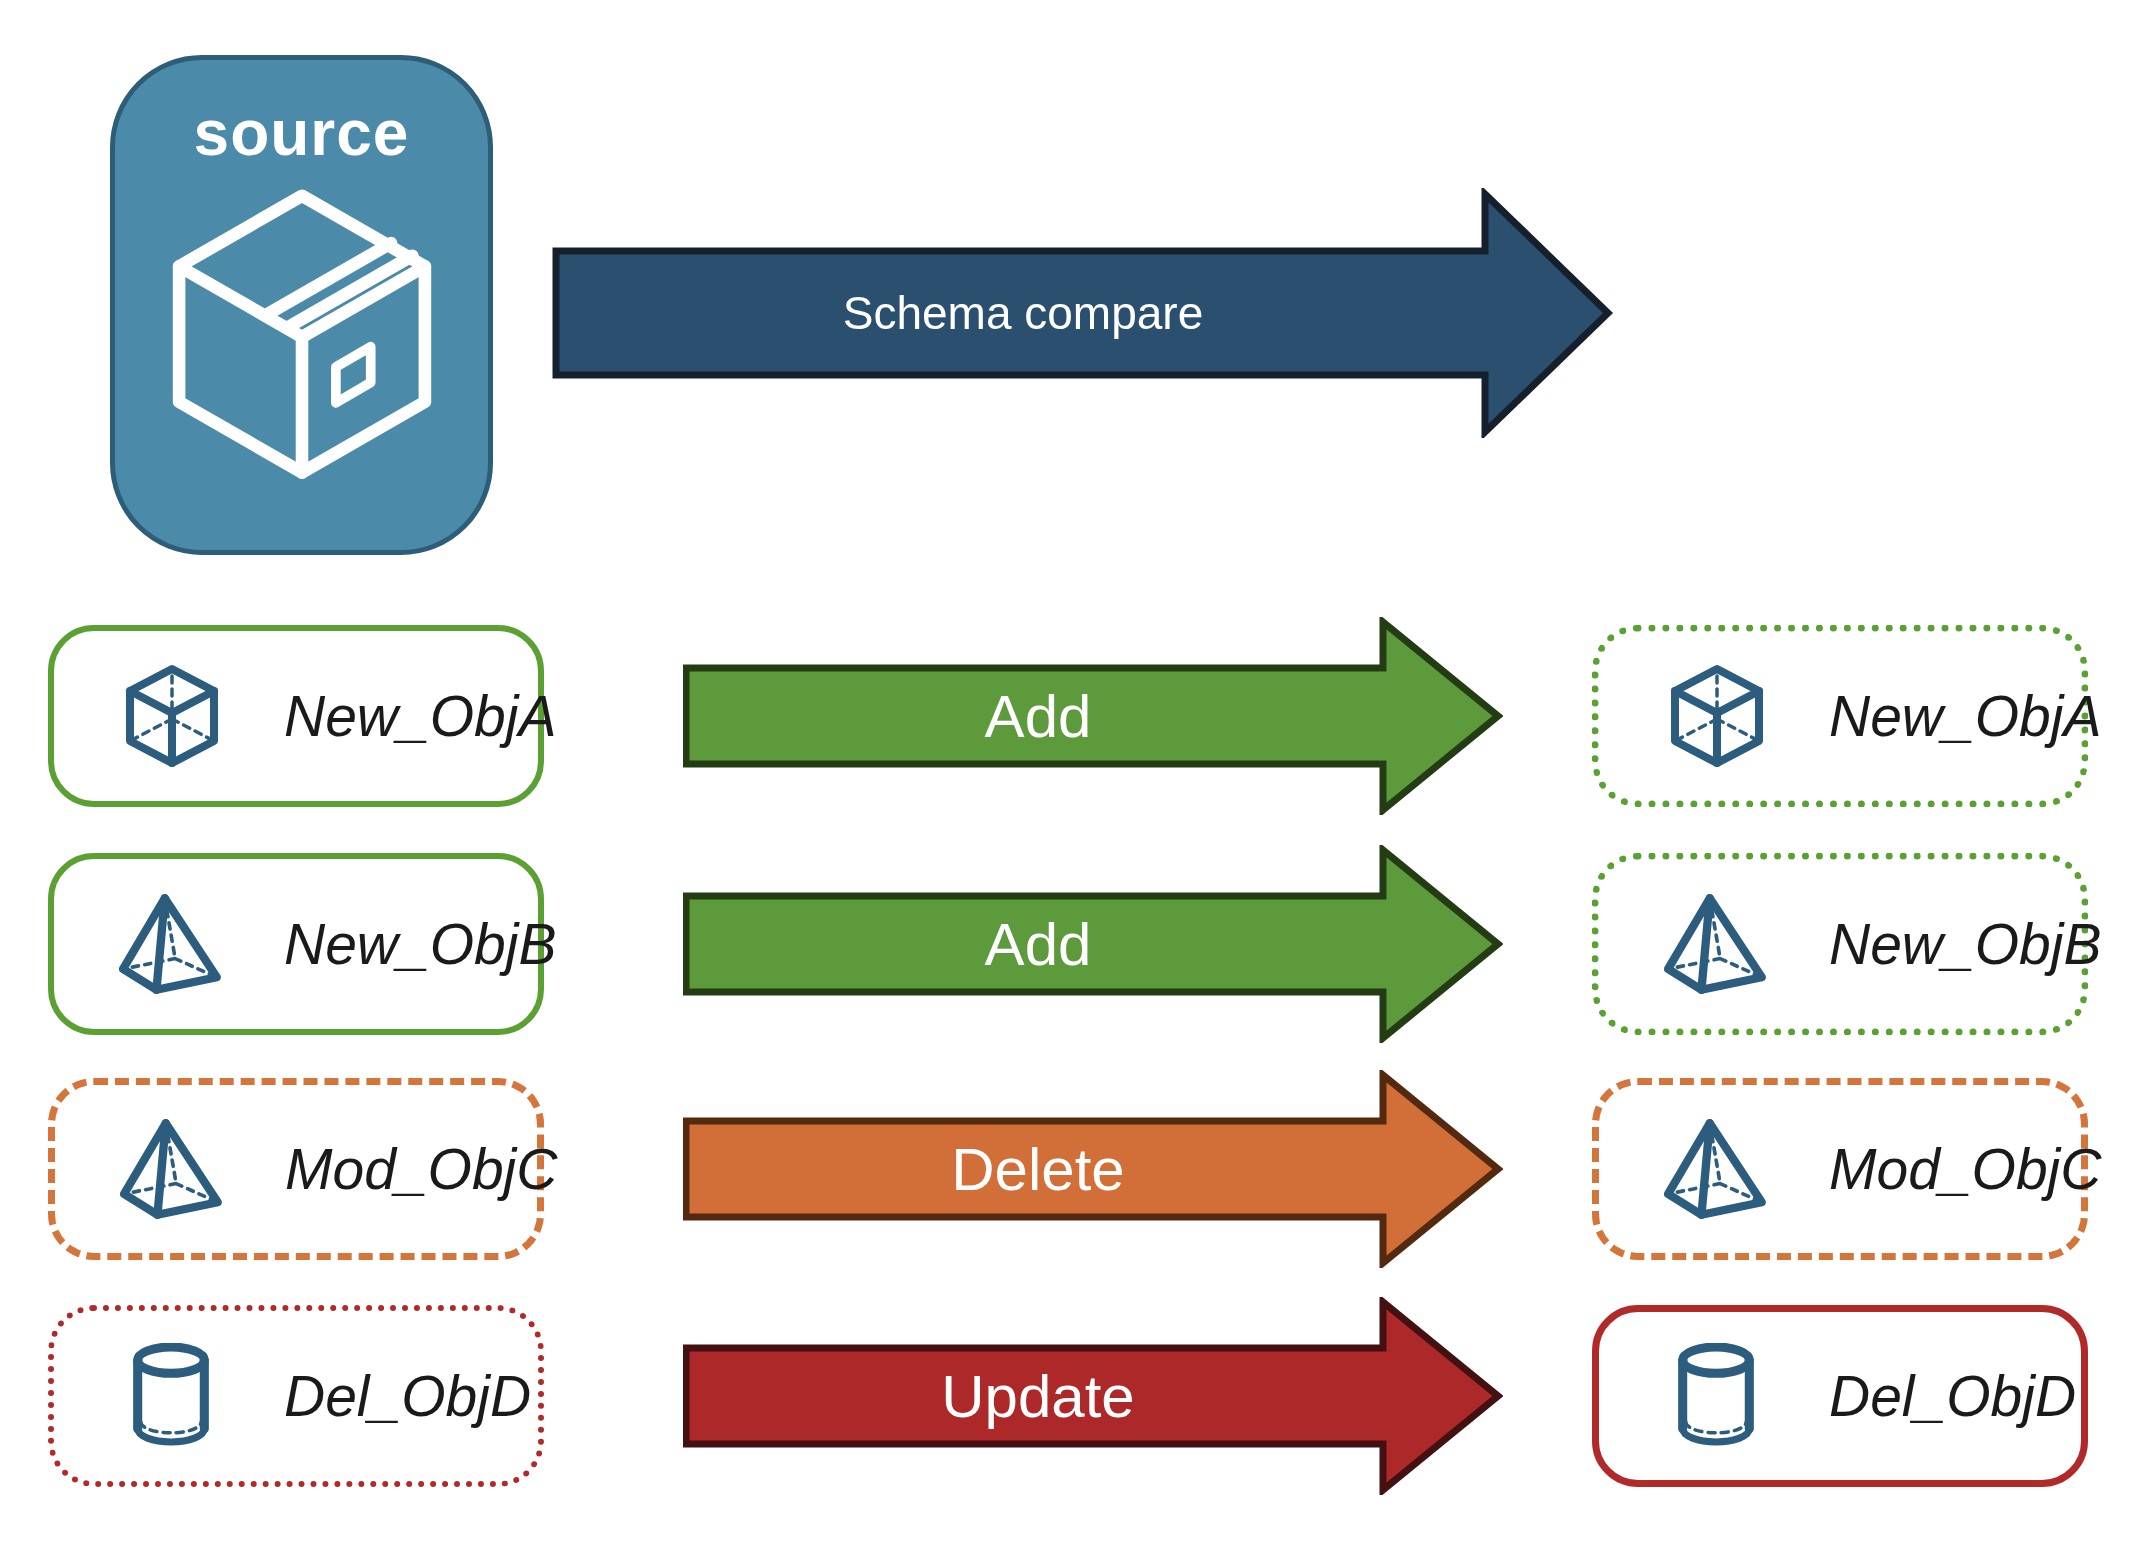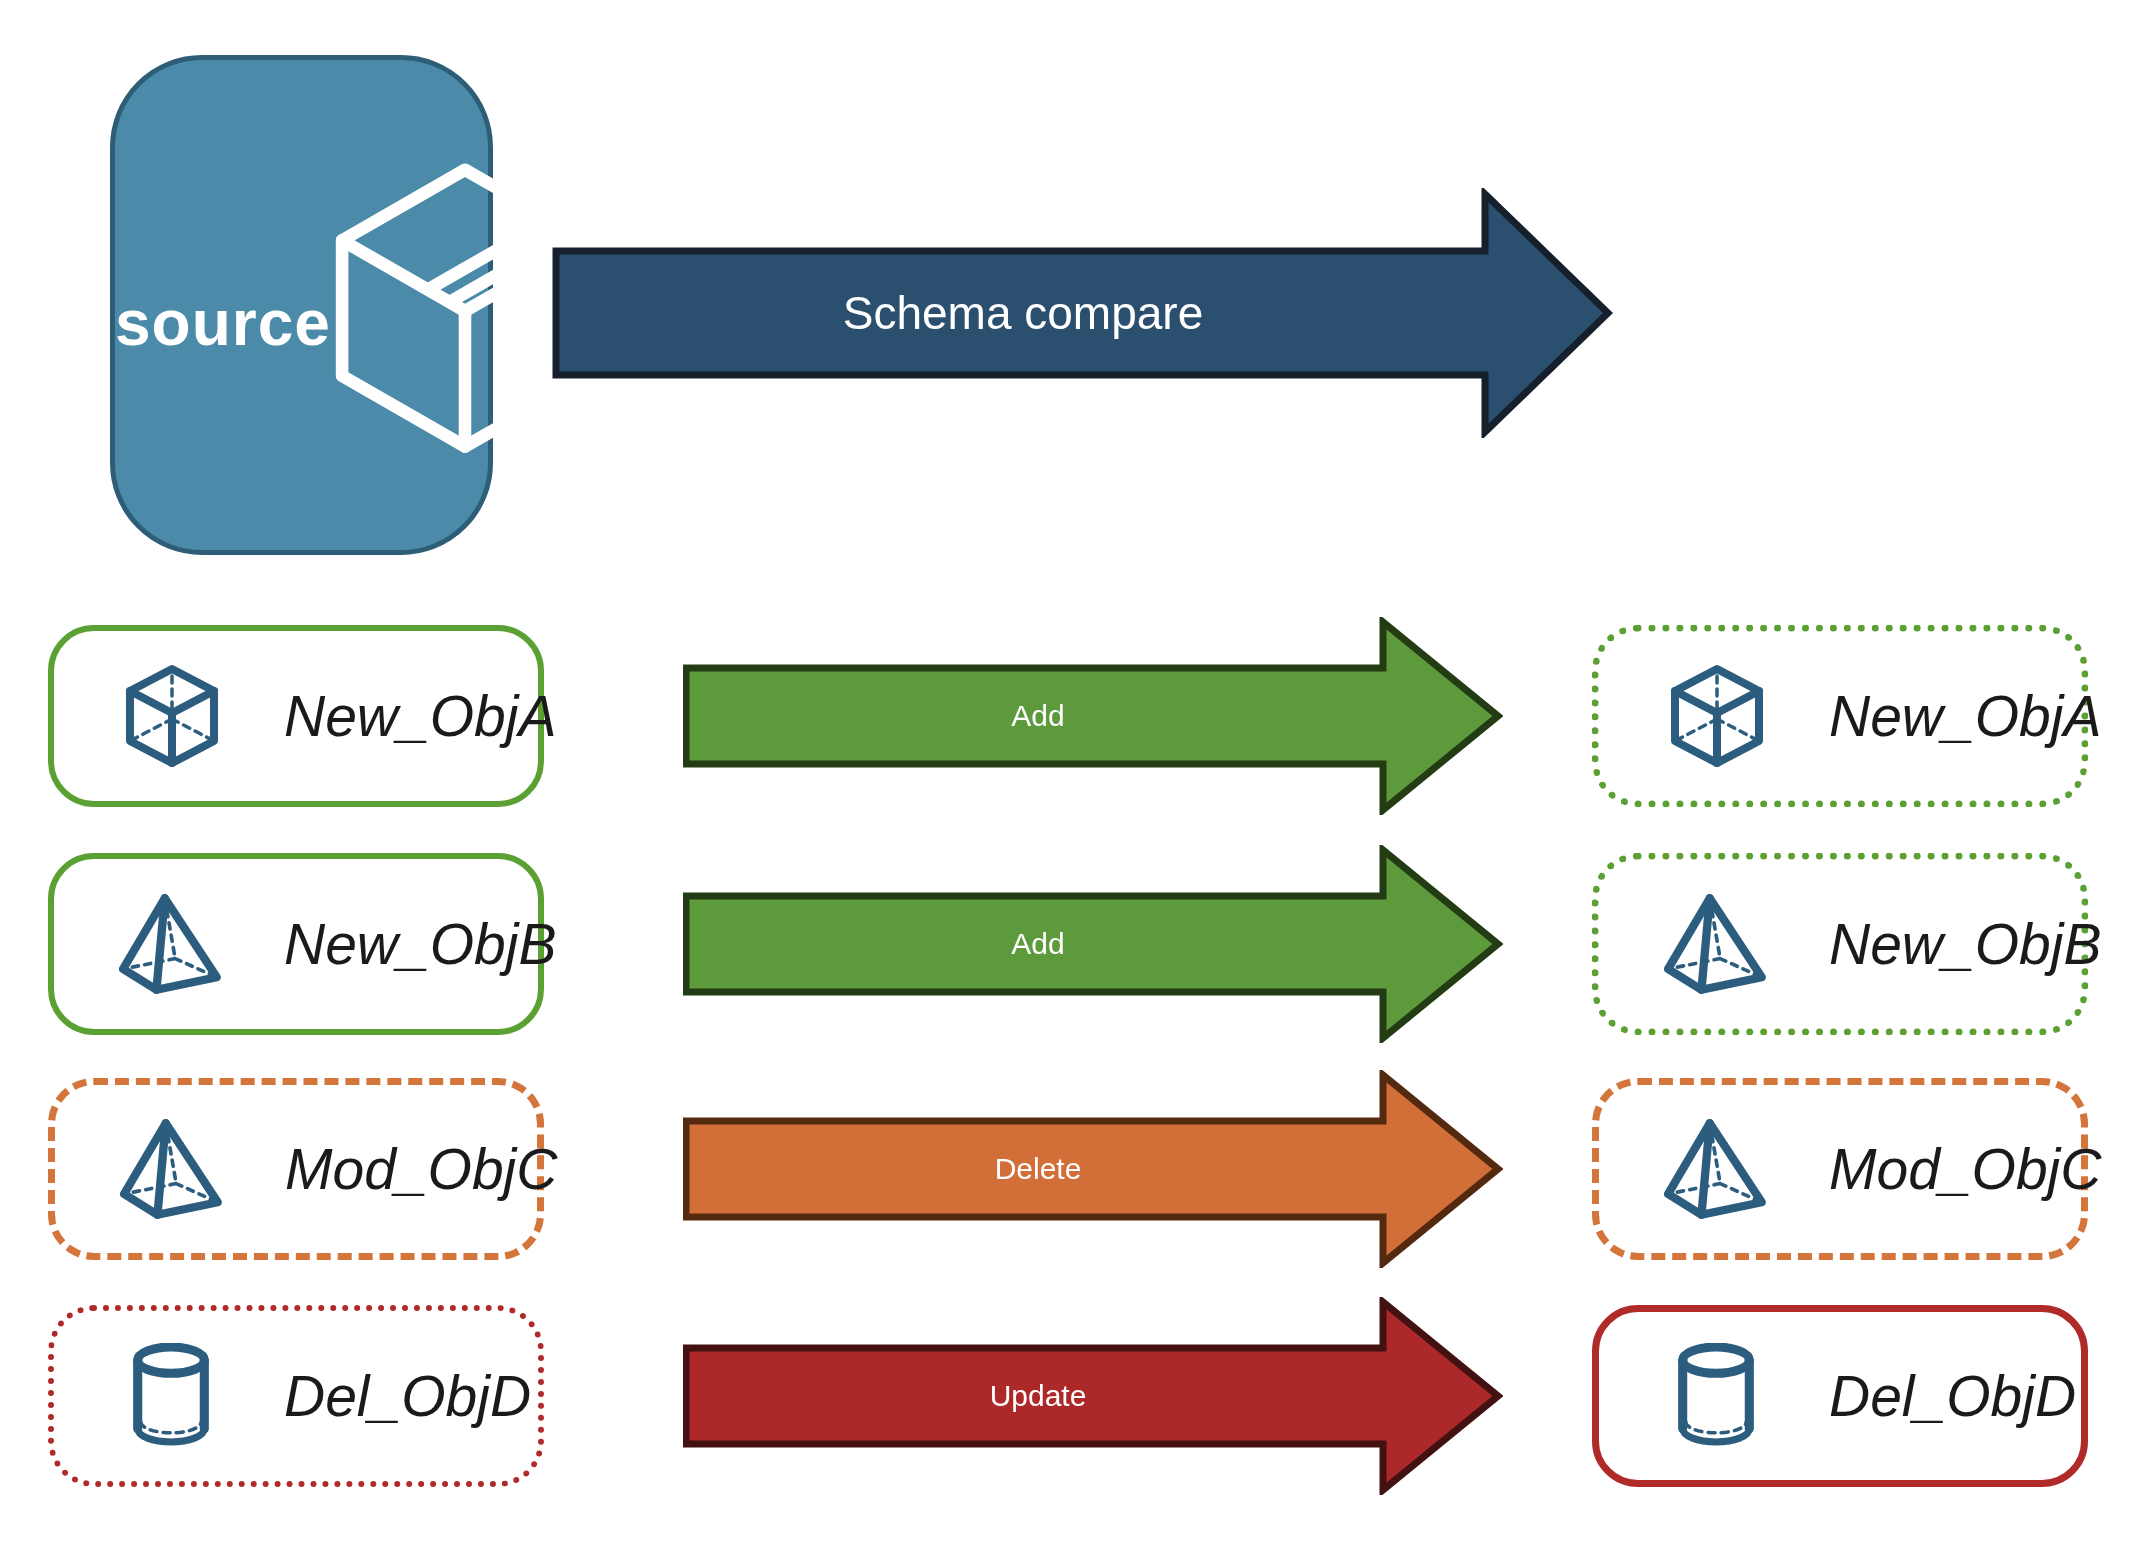--- a/index.html
+++ b/index.html
@@ -4,38 +4,38 @@
 <style>
   html,body{margin:0;padding:0;background:#ffffff;}
   .canvas{
     position:relative;width:2150px;height:1550px;background:#ffffff;overflow:hidden;
     font-family:"Liberation Sans", sans-serif;
   }
   
   .big-card{
     position:absolute;top:55px;width:383px;height:500px;
     background:#4b8aa9;border:5px solid #2d5d77;border-radius:92px;
-    box-sizing:border-box;display:flex;flex-direction:row;align-items:center;
+    box-sizing:border-box;display:flex;flex-direction:column;align-items:center;
   }
   .big-card.source{left:110px;}
   .big-card.target{left:1663px;}
   .big-card .card-title{
     margin-top:36px;color:#ffffff;font-size:64px;font-weight:700;letter-spacing:1px;
   }
   .big-card .card-icon{margin-top:18px;}
   
   .arrow-wrap{position:absolute;}
   .arrow-wrap svg{display:block;width:100%;height:100%;}
   .arrow-label{
     position:absolute;inset:0;display:flex;align-items:center;justify-content:center;
     color:#ffffff;font-size:46px;padding-right:120px;box-sizing:border-box;
   }
   .schema-arrow{left:552px;top:188px;width:1062px;height:250px;}
   .row-arrow{left:683px;width:820px;height:198px;}
-  .row-arrow .arrow-label{padding-right:110px;font-size:30px;text-align:center;}
+  .row-arrow .arrow-label{padding-right:110px;font-size:60px;text-align:center;}
   
   .obj-card{
     position:absolute;width:496px;height:182px;border-radius:46px;box-sizing:border-box;
     display:flex;align-items:center;padding-left:62px;gap:58px;background:#ffffff;
   }
   .obj-card.left{left:48px;}
   .obj-card.right{left:1592px;}
   .obj-label{font-size:57px;color:#1a1a1a;white-space:nowrap;font-style:italic;}
   .b-solid-green {border:6px solid #5ba033;}
   .b-dotted-green{border:7px dotted #5ba033;}

